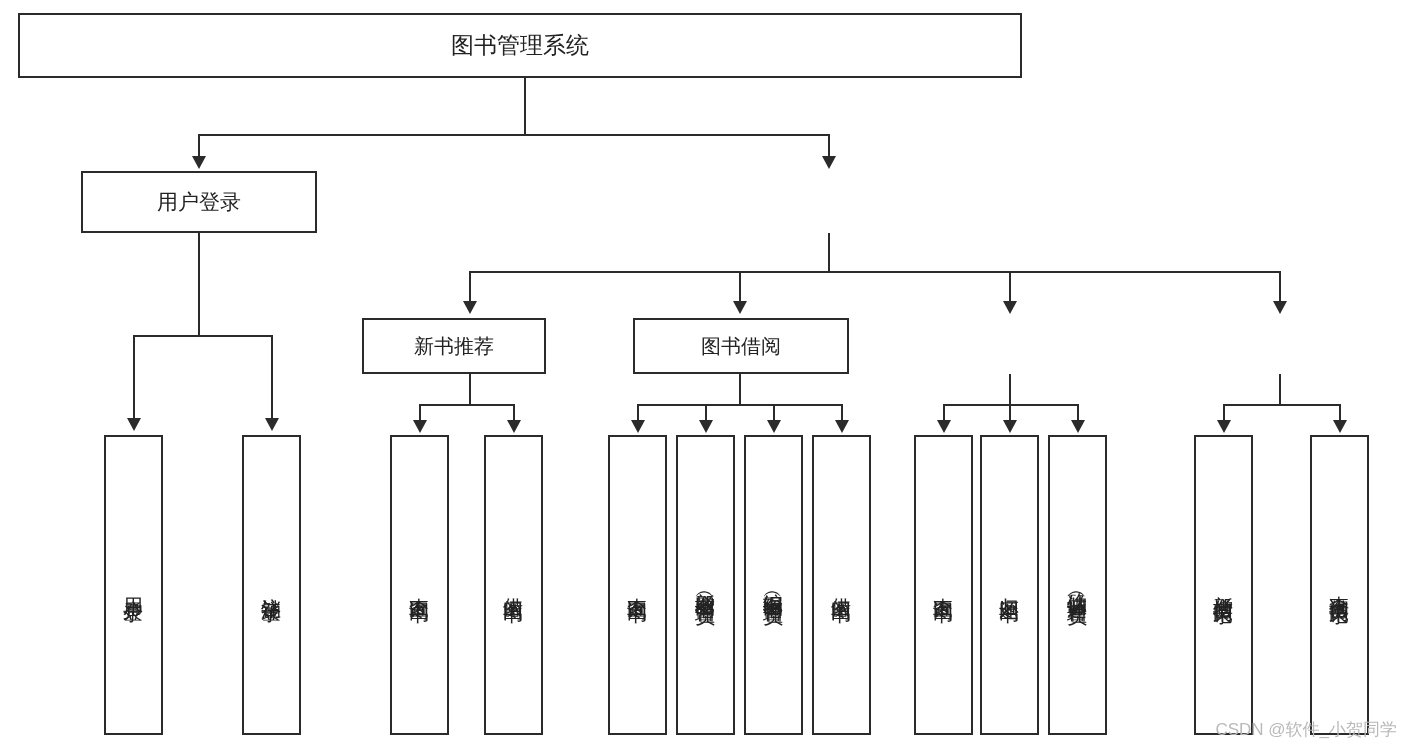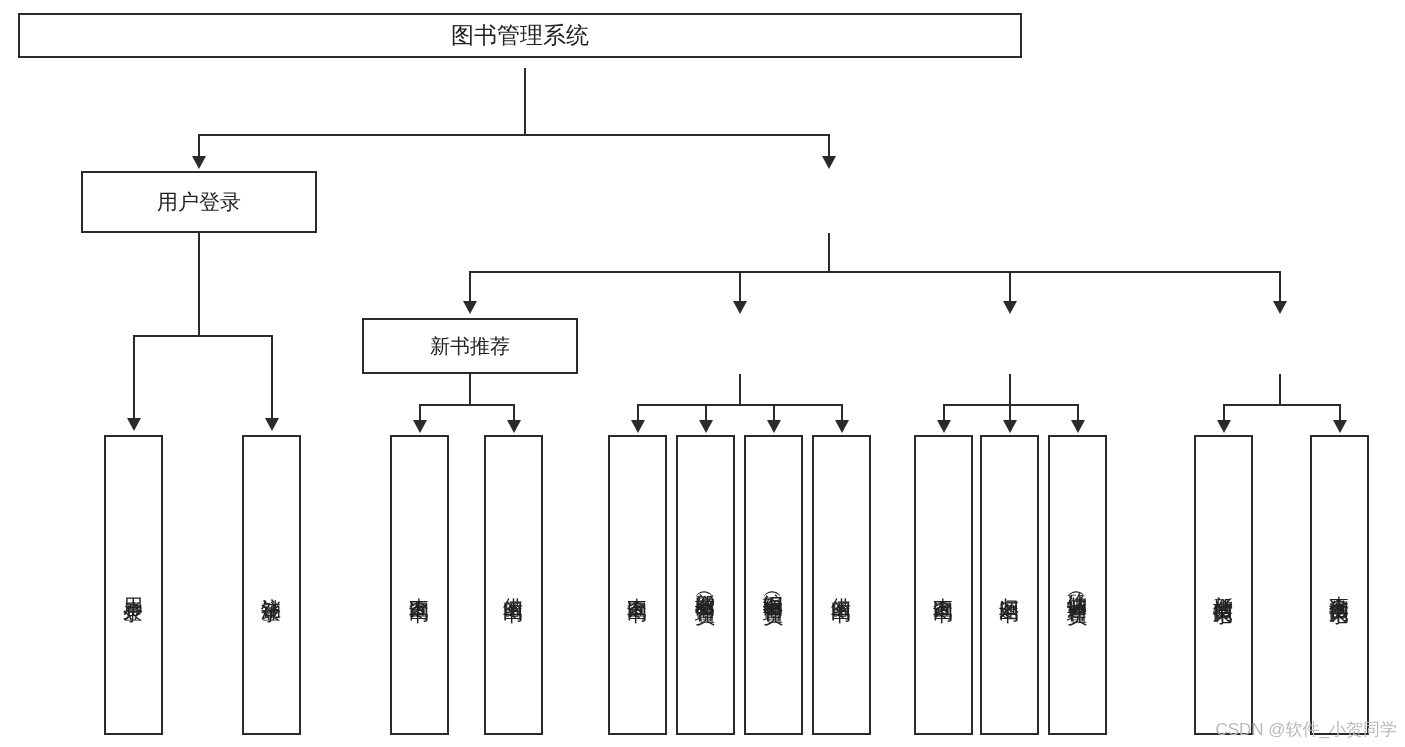--- a/index.html
+++ b/index.html
@@ -28,21 +28,21 @@
     justify-content: center;
     color: #222222;
     z-index: 3;
   }
   .node .label {
     color: #222222;
     line-height: 1.15;
     white-space: nowrap;
   }
   
-  .node.root { left: 18px; top: 13px; width: 1004px; height: 45px; align-items: center; }
+  .node.root { left: 18px; top: 13px; width: 1004px; height: 65px; align-items: center; }
   .node.root .label { font-size: 23px; }
   
   .node.lvl1 { height: 62px; }
   .node.lvl1 .label { font-size: 21px; }
   
   .node.lvl2 { height: 56px; }
   .node.lvl2 .label { font-size: 20px; }
   
   .node.leaf {
     top: 435px;
@@ -124,22 +124,25 @@
   <div class="hline" style="left:469px; top:271px; width:812px;"></div>
   <div class="vline" style="left:469px; top:271px; height:32px;"></div>
   <div class="arrow" style="left:463px; top:301px;"></div>
   <div class="vline" style="left:739px; top:271px; height:32px;"></div>
   <div class="arrow" style="left:733px; top:301px;"></div>
   <div class="vline" style="left:1009px; top:271px; height:32px;"></div>
   <div class="arrow" style="left:1003px; top:301px;"></div>
   <div class="vline" style="left:1279px; top:271px; height:32px;"></div>
   <div class="arrow" style="left:1273px; top:301px;"></div>
 
-  <div class="node lvl2" style="left:362px; top:318px; width:216px;">
+  <div class="node lvl2" style="left:362px; top:318px; width:184px;">
     <span class="label">新书推荐</span>
+  </div>
+  <div class="node lvl2" style="left:633px; top:318px; width:216px;">
+    <span class="label">图书借阅</span>
   </div>
 
   <div class="vline" style="left:469px; top:374px; height:32px;"></div>
   <div class="hline" style="left:419px; top:404px; width:95px;"></div>
   <div class="vline" style="left:419px; top:404px; height:18px;"></div>
   <div class="arrow" style="left:413px; top:420px;"></div>
   <div class="vline" style="left:513px; top:404px; height:18px;"></div>
   <div class="arrow" style="left:507px; top:420px;"></div>
 
   <div class="vline" style="left:739px; top:374px; height:32px;"></div>

